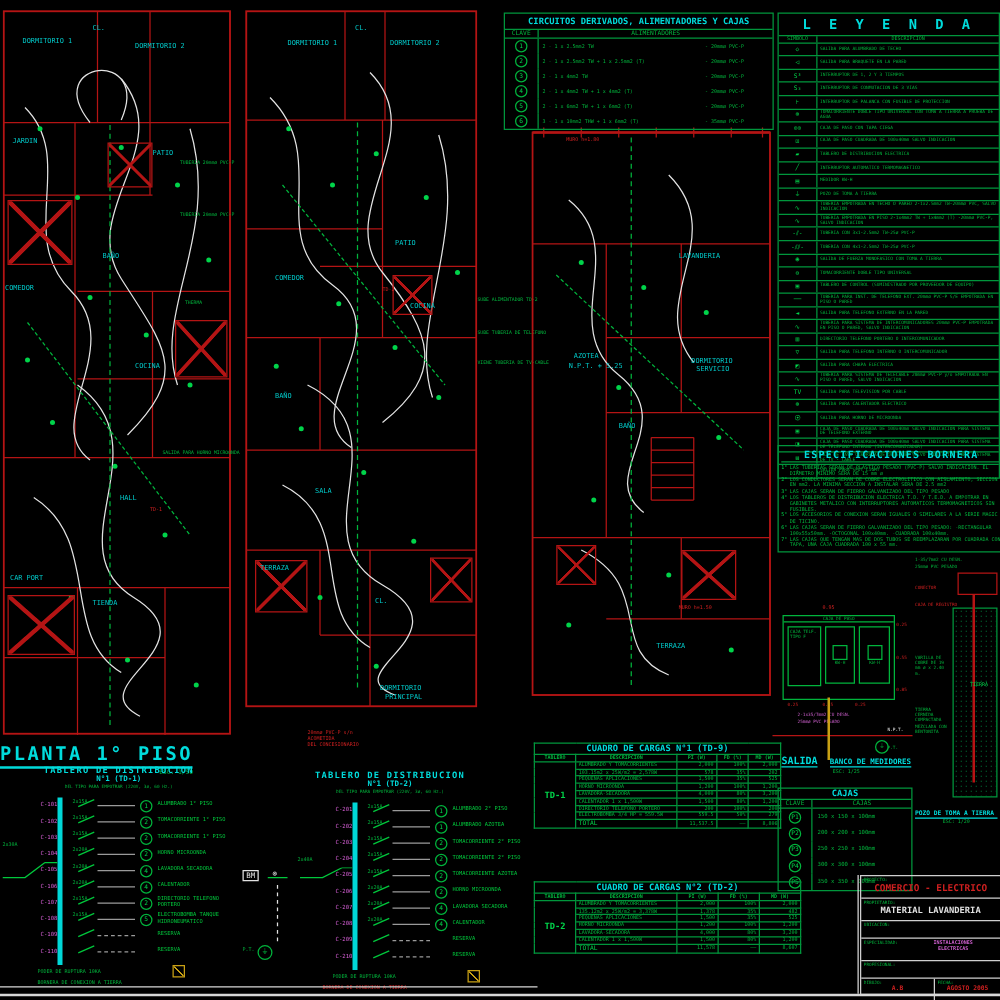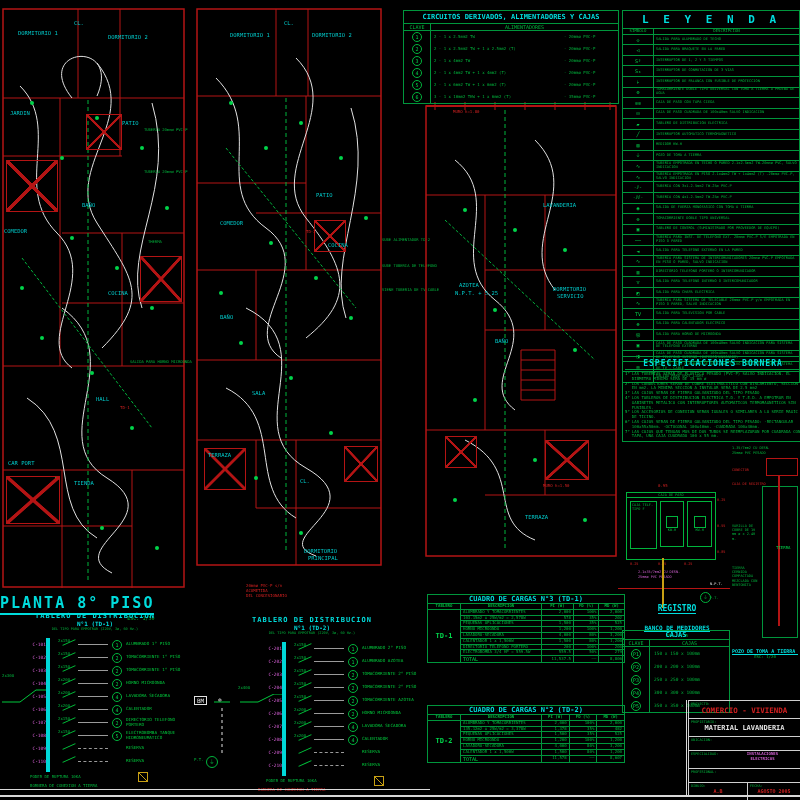--- a/index.html
+++ b/index.html
@@ -94,21 +94,21 @@
     <span class="room" style="left:94px;top:388px">HALL</span>
     <span class="room" style="left:72px;top:472px">TIENDA</span>
     <span class="room" style="left:6px;top:452px">CAR PORT</span>
     <span class="noter" style="left:118px;top:398px">TD-1</span>
     <span class="note" style="left:142px;top:120px">TUBERIA 20mmø PVC-P</span>
     <span class="note" style="left:142px;top:162px">TUBERIA 20mmø PVC-P</span>
     <span class="note" style="left:146px;top:232px">THERMA</span>
     <span class="note" style="left:128px;top:352px">SALIDA PARA HORNO MICROONDA</span>
   </div>
   <div class="abs" style="left:0px;top:594px">
-    <div class="planlabel">PLANTA 8° PISO</div>
+    <div class="planlabel">PLANTA 1° PISO</div>
     <div class="esc">ESC. 1/50</div>
   </div>
 
   <div class="abs" style="left:196px;top:8px;width:186px;height:560px">
     <svg class="abs" style="left:0;top:0" width="186" height="560">
       <rect x="1" y="1" width="184" height="556" fill="none" stroke="#b41414" stroke-width="1.5"></rect>
       <path d="M1,88 H185 M1,175 H110 M60,205 H185 M1,262 H185 M1,352 H185 M1,432 H185 M60,500 H185" stroke="#b41414" fill="none"></path>
       <path d="M80,1 V88 M112,1 V88 M110,88 V262 M60,262 V352 M100,432 V557 M60,432 V500" stroke="#b41414" fill="none"></path>
       <path d="M20,70 C70,120 15,180 70,220 S40,320 85,350" stroke="#e2e2e2" fill="none" stroke-width="1"></path>
       <path d="M100,50 C150,100 70,160 110,210 S160,290 110,330" stroke="#e2e2e2" fill="none" stroke-width="1"></path>
@@ -441,21 +441,21 @@
     <span class="abs rd t3" style="left:99px;top:66px">0.85</span>
     <span class="abs mg t3" style="left:20px;top:86px">2-1x35/7mm2 CU DESN.</span>
     <span class="abs mg t3" style="left:20px;top:91px">25mmø PVC PESADO</span>
     <span class="abs wh t3" style="left:92px;top:98px">N.P.T.</span>
     <div class="abs" style="left:0px;top:104px;width:112px;border-top:1px solid #b41414"></div>
     <span class="abs gr t3" style="left:92px;top:112px">P.T.</span>
     <div class="abs" style="left:82px;top:108px;width:9px;height:9px;border:1px solid #00b43c;border-radius:50%;color:#00b43c;font-size:5px;text-align:center;line-height:9px">⏚</div>
     <div class="abs" style="left:44px;top:74px;width:2px;height:50px;background:#c8a014"></div>
   </div>
   <div class="abs" style="left:622px;top:596px;width:110px;text-align:center">
-    <div class="cy t8 b" style="border-bottom:1px solid #00dcdc;display:inline-block">REGISTRO</div>
+    <div class="cy t8 b" style="border-bottom:1px solid #00dcdc;display:inline-block">SALIDA</div>
     <div class="cy t6 b" style="border-bottom:1px solid #00dcdc;display:inline-block">BANCO DE MEDIDORES</div>
     <div class="gr t4">ESC: 1/25</div>
   </div>
 
   <div class="abs" style="left:732px;top:446px;width:66px;height:196px">
     <span class="abs gr t3" style="left:0;top:0">1-35/7mm2 CU DESN.</span>
     <span class="abs gr t3" style="left:0;top:5px">25mmø PVC PESADO</span>
     <div class="abs" style="left:34px;top:12px;width:30px;height:16px;border:1px solid #b41414"></div>
     <div class="abs" style="left:30px;top:40px;width:34px;height:150px;border:1px solid #00963c;background-image:radial-gradient(#00823c 0.5px, transparent 0.6px);background-size:4px 4px"></div>
     <div class="abs" style="left:46px;top:30px;width:2px;height:150px;background:#b41414"></div>
@@ -505,21 +505,21 @@
           <span class="circ">P5</span>
         </span>
         <span class="t45 gr" style="padding-left:4px">350 x 350 x 100mm</span>
       </div>
   </div>
 
   <div class="abs" style="left:427px;top:594px;width:198px">
     <table class="gtbl" style="width:198px">
       <tbody>
           <tr>
-            <td colspan="5" class="cy t7 b" style="text-align:center">CUADRO DE CARGAS N°3 (TD-1)</td>
+            <td colspan="5" class="cy t7 b" style="text-align:center">CUADRO DE CARGAS N°1 (TD-9)</td>
           </tr>
       <tr>
         <th class="t4 gr">TABLERO</th>
         <th class="t4 gr" style="width:76px">DESCRIPCION</th>
         <th class="t4 gr">PI (W)</th>
         <th class="t4 gr">FD (%)</th>
         <th class="t4 gr">MD (W)</th>
       </tr>
       <tr>
         <td rowspan="9" class="gr2 t7 b" style="width:28px;text-align:center">TD-1</td>
@@ -574,21 +574,21 @@
             <td class="t5 gr2">TOTAL</td>
             <td class="t4 gr" style="text-align:right">11,537.5</td>
             <td class="t4 gr" style="text-align:right">——</td>
             <td class="t4 gr" style="text-align:right">8,806</td>
           </tr>
     </tbody>
       </table>
   </div>
 
   <div class="abs" style="left:427px;top:705px;width:198px">
-    <table class="gtbl" style="width:198px">
+    <table class="gtbl" style="width:214px">
       <tbody>
           <tr>
             <td colspan="5" class="cy t7 b" style="text-align:center">CUADRO DE CARGAS N°2 (TD-2)</td>
           </tr>
       <tr>
         <th class="t4 gr">TABLERO</th>
         <th class="t4 gr" style="width:76px">DESCRIPCION</th>
         <th class="t4 gr">PI (W)</th>
         <th class="t4 gr">FD (%)</th>
         <th class="t4 gr">MD (W)</th>
@@ -819,21 +819,21 @@
 
   <div class="abs" style="left:246px;top:584px">
     <div class="rd t4">20mmø PVC-P s/n</div>
     <div class="rd t4">ACOMETIDA</div>
     <div class="rd t4">DEL CONCESIONARIO</div>
   </div>
 
   <div class="abs" style="left:688px;top:700px;width:111px;height:94px;border:1px solid #cfcfcf">
     <div style="border-bottom:1px solid #cfcfcf;height:15px;padding:1px 2px">
       <div class="t3 gr">PROYECTO:</div>
-      <div class="rd b" style="font-size:7.5px;text-align:center">COMERCIO - VIVIENDA</div>
+      <div class="rd b" style="font-size:7.5px;text-align:center">COMERCIO - ELECTRICO</div>
     </div>
     <div style="border-bottom:1px solid #cfcfcf;height:15px;padding:1px 2px">
       <div class="t3 gr">PROPIETARIO:</div>
       <div class="wh b" style="font-size:7px;text-align:center">MATERIAL  LAVANDERIA</div>
     </div>
     <div style="border-bottom:1px solid #cfcfcf;height:11px;padding:1px 2px">
       <div class="t3 gr">UBICACION:</div>
     </div>
     <div style="border-bottom:1px solid #cfcfcf;height:15px;padding:1px 2px;display:flex;gap:2px">
       <div class="t3 gr" style="width:34px">ESPECIALIDAD:</div>

